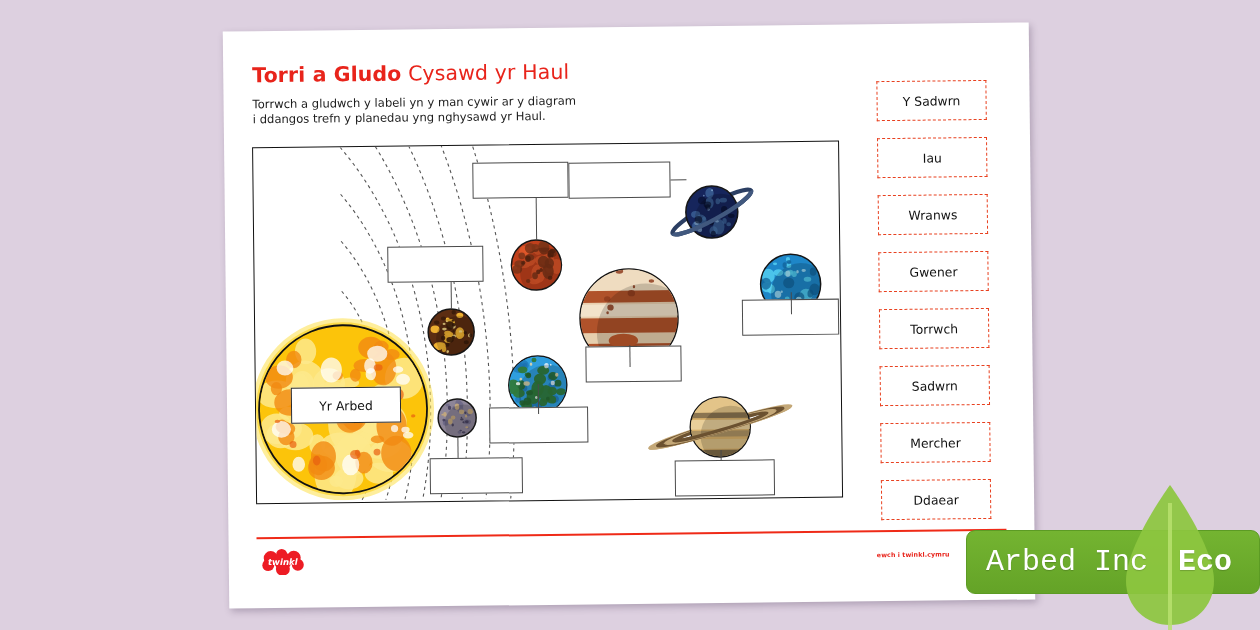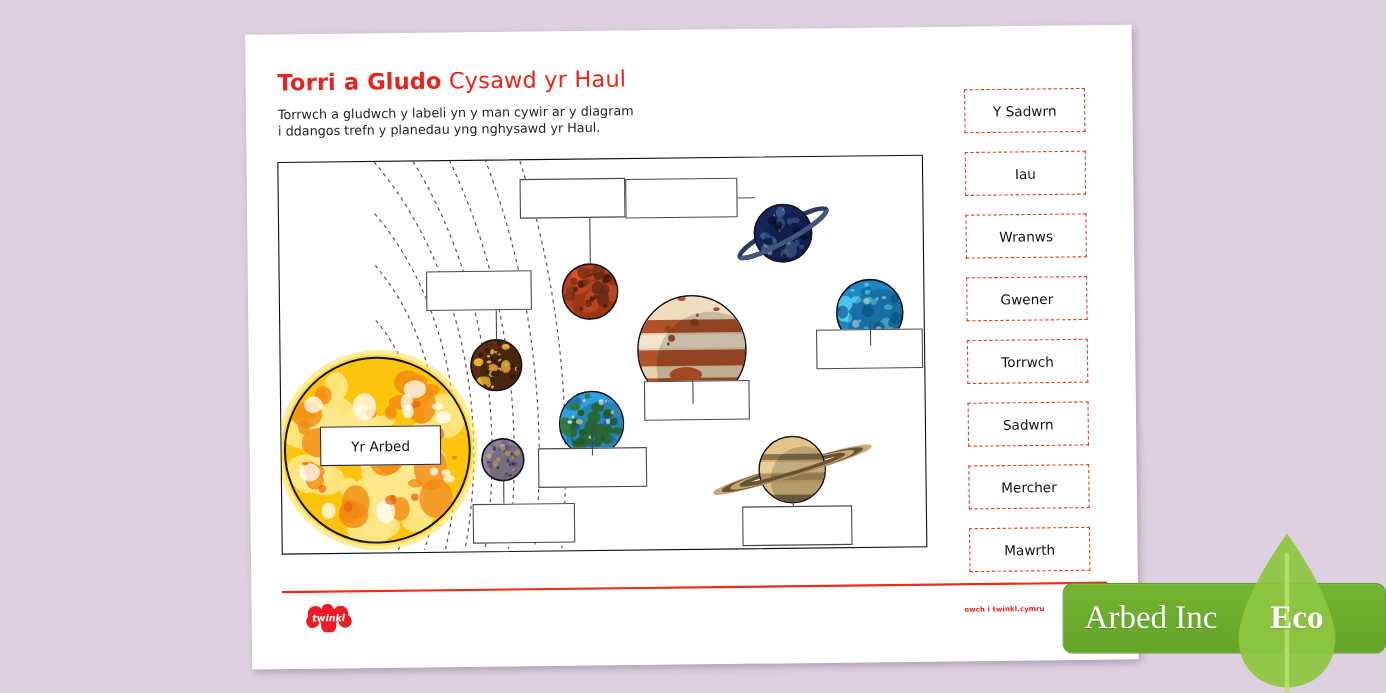--- a/index.html
+++ b/index.html
@@ -74,21 +74,21 @@
     display:flex;align-items:center;justify-content:center;
     font-size:12.4px;color:#111;
   }
 
   
   .rule{
     position:absolute;left:28px;top:506px;
     width:750px;height:2.2px;background:#ef2a17;
   }
   .twinkl{
-    position:absolute;left:48px;top:518px;
+    position:absolute;left:32px;top:518px;
     width:44px;height:26px;
   }
   .twinkl svg{display:block;}
   .weburl{
     position:absolute;left:648px;top:527px;
     font-size:6.3px;font-weight:bold;color:#e8241b;
     letter-spacing:.1px;white-space:nowrap;
   }
 
   
@@ -103,26 +103,26 @@
     border:1px solid #5c9b24;
     box-sizing:border-box;
   }
   .eco-leaf{
     position:absolute;left:152px;top:-47px;
     width:104px;height:158px;
   }
   .eco-text{
     position:absolute;left:0;top:0;width:294px;height:64px;
     display:flex;align-items:center;
-    font-family:Liberation Serif, serif;
+    font-family:Liberation Mono, monospace;
     font-size:30px;color:#ffffff;
     text-shadow:0 1px 1px rgba(0,0,0,.18);
   }
   .eco-text .a{margin-left:20px;}
-  .eco-text .b{margin-left:48px;font-weight:bold;}
+  .eco-text .b{margin-left:30px;font-weight:bold;}
 </style>
 </head>
 <body>
 
 <div id="stage">
 
   <div class="page">
     <div class="page-inner">
 
       <div class="title">
@@ -604,21 +604,21 @@
           <div class="card" style="top: 258px;">
             <span>Torrwch</span>
           </div>
           <div class="card" style="top: 315px;">
             <span>Sadwrn</span>
           </div>
           <div class="card" style="top: 372px;">
             <span>Mercher</span>
           </div>
           <div class="card" style="top: 429px;">
-            <span>Mawrth</span>
+            <span>Ddaear</span>
           </div>
         </div>
 
       <div class="rule"></div>
 
       <div class="twinkl">
         <svg width="44" height="26" viewBox="0 0 44 26">
           <g fill="#ed1c24">
             <circle cx="10" cy="9" r="7"></circle>
               <circle cx="21" cy="5.5" r="5.5"></circle>

